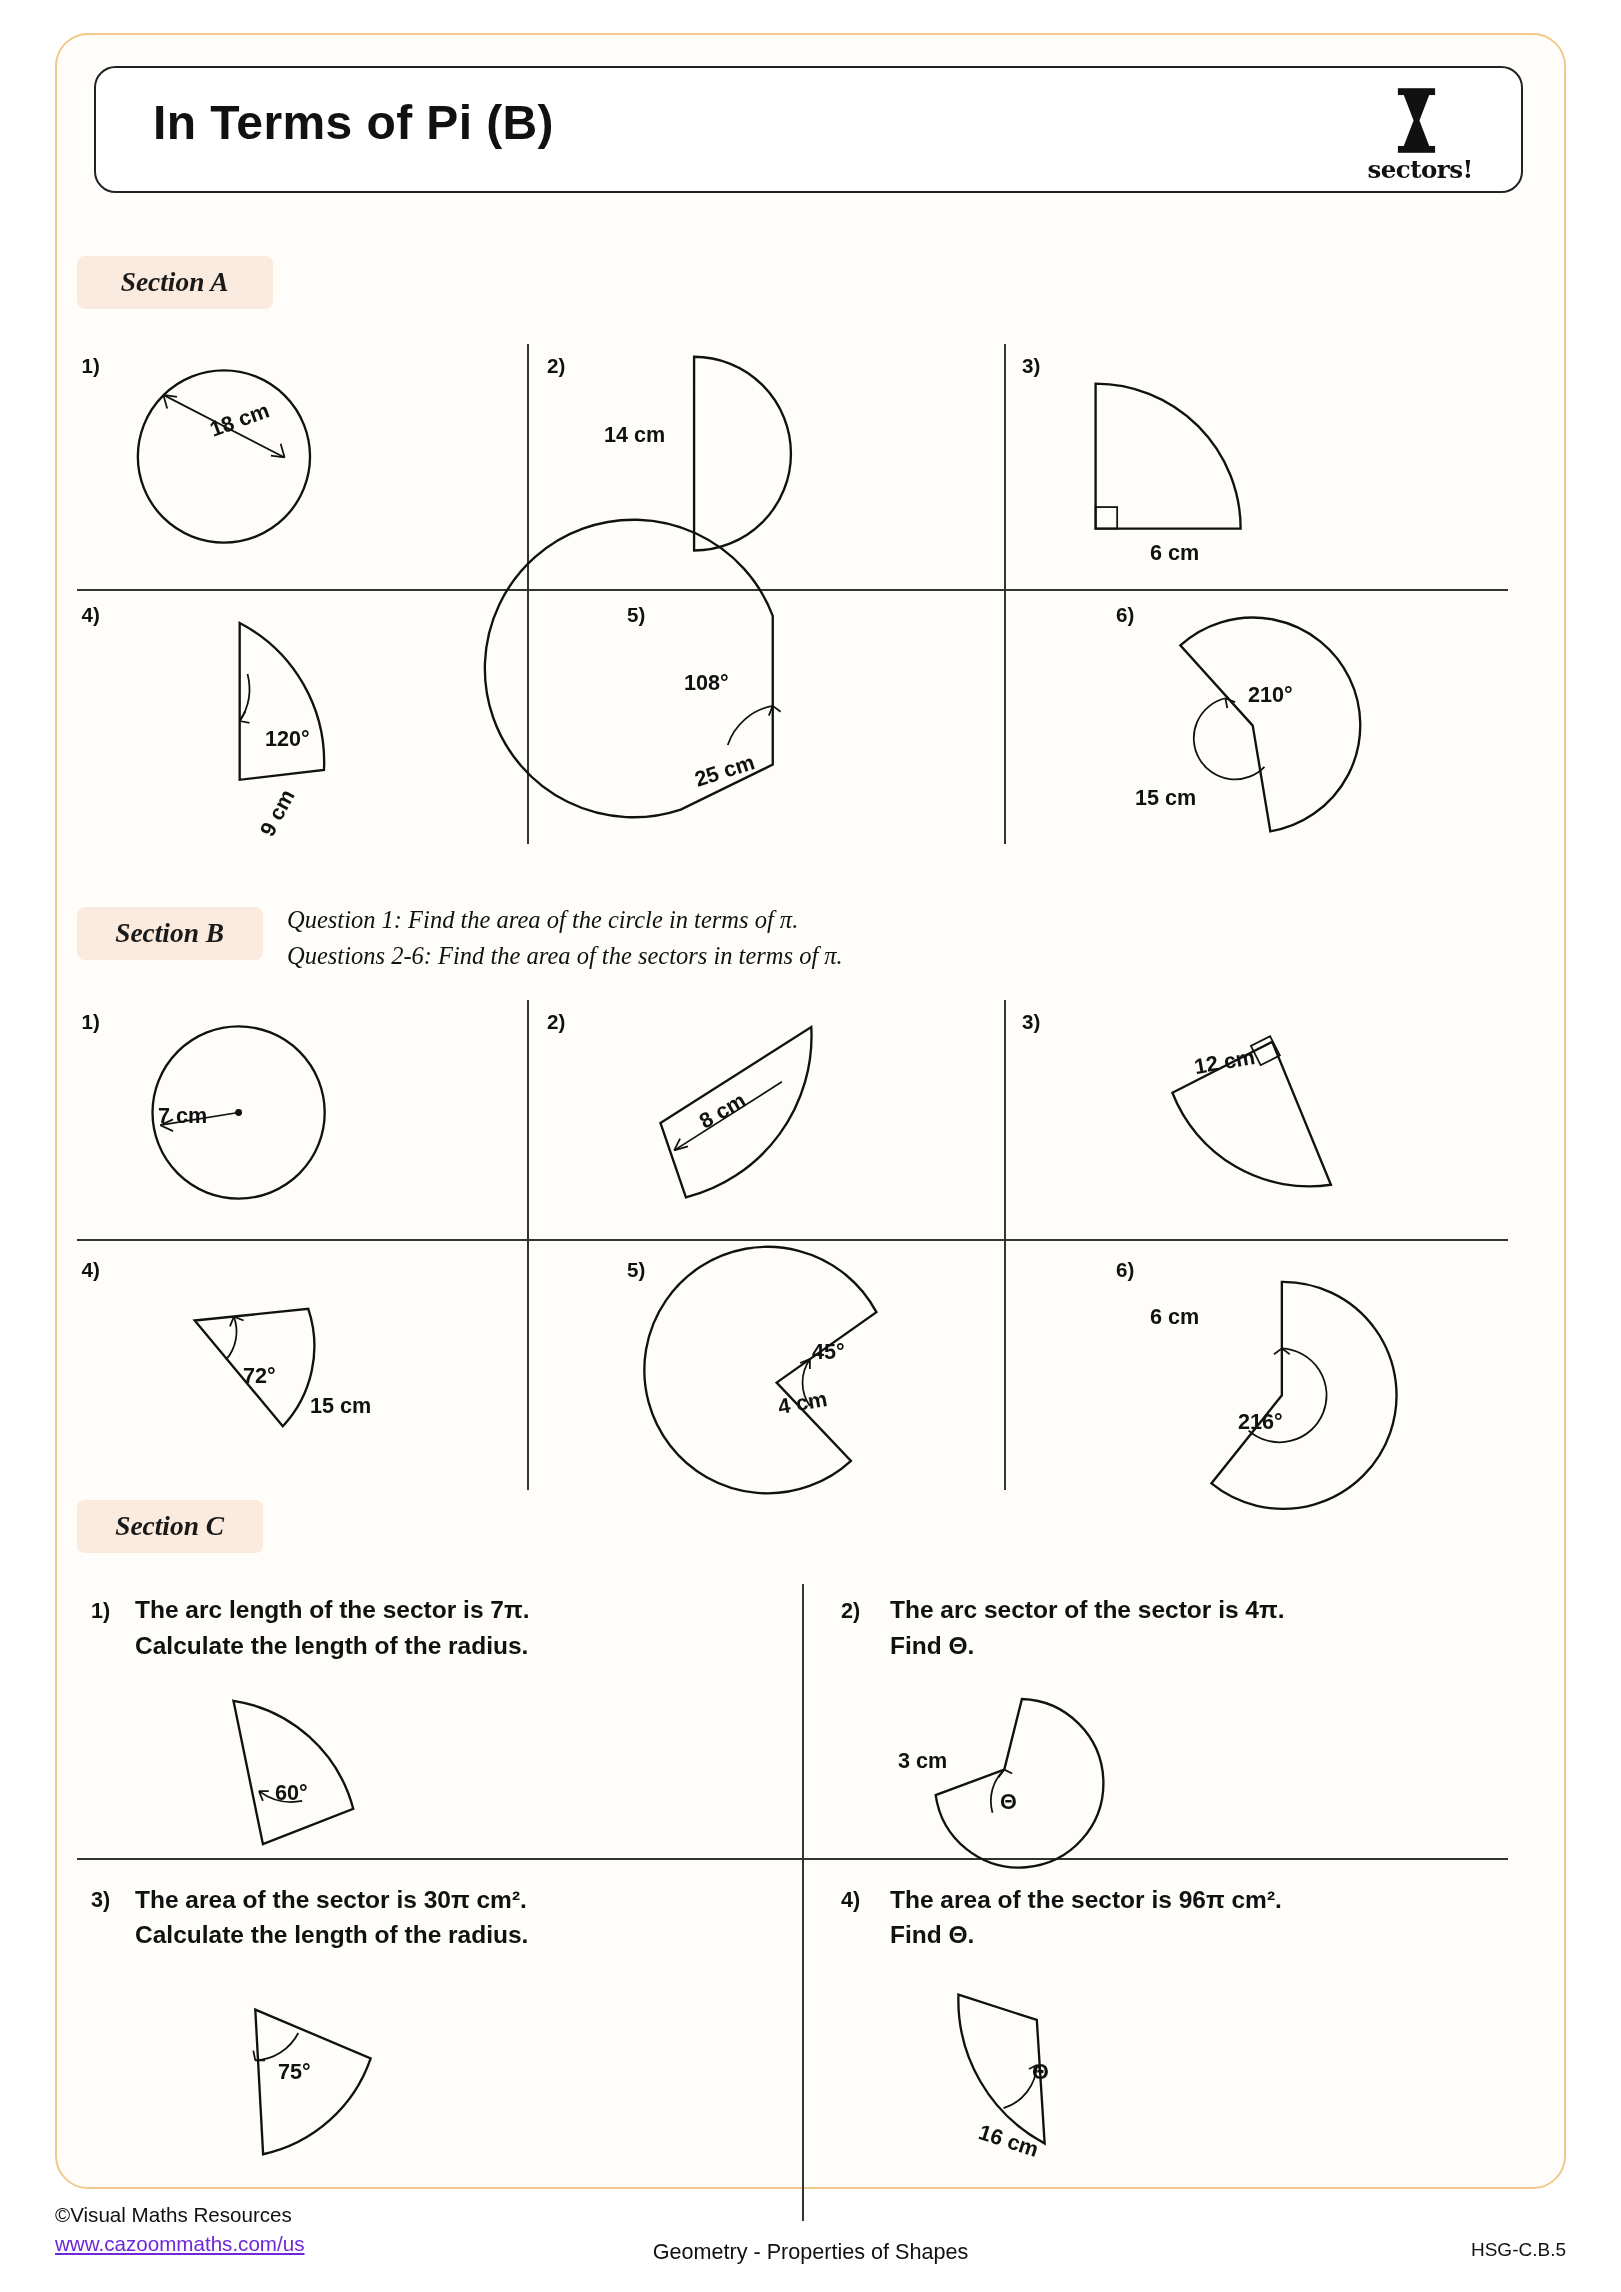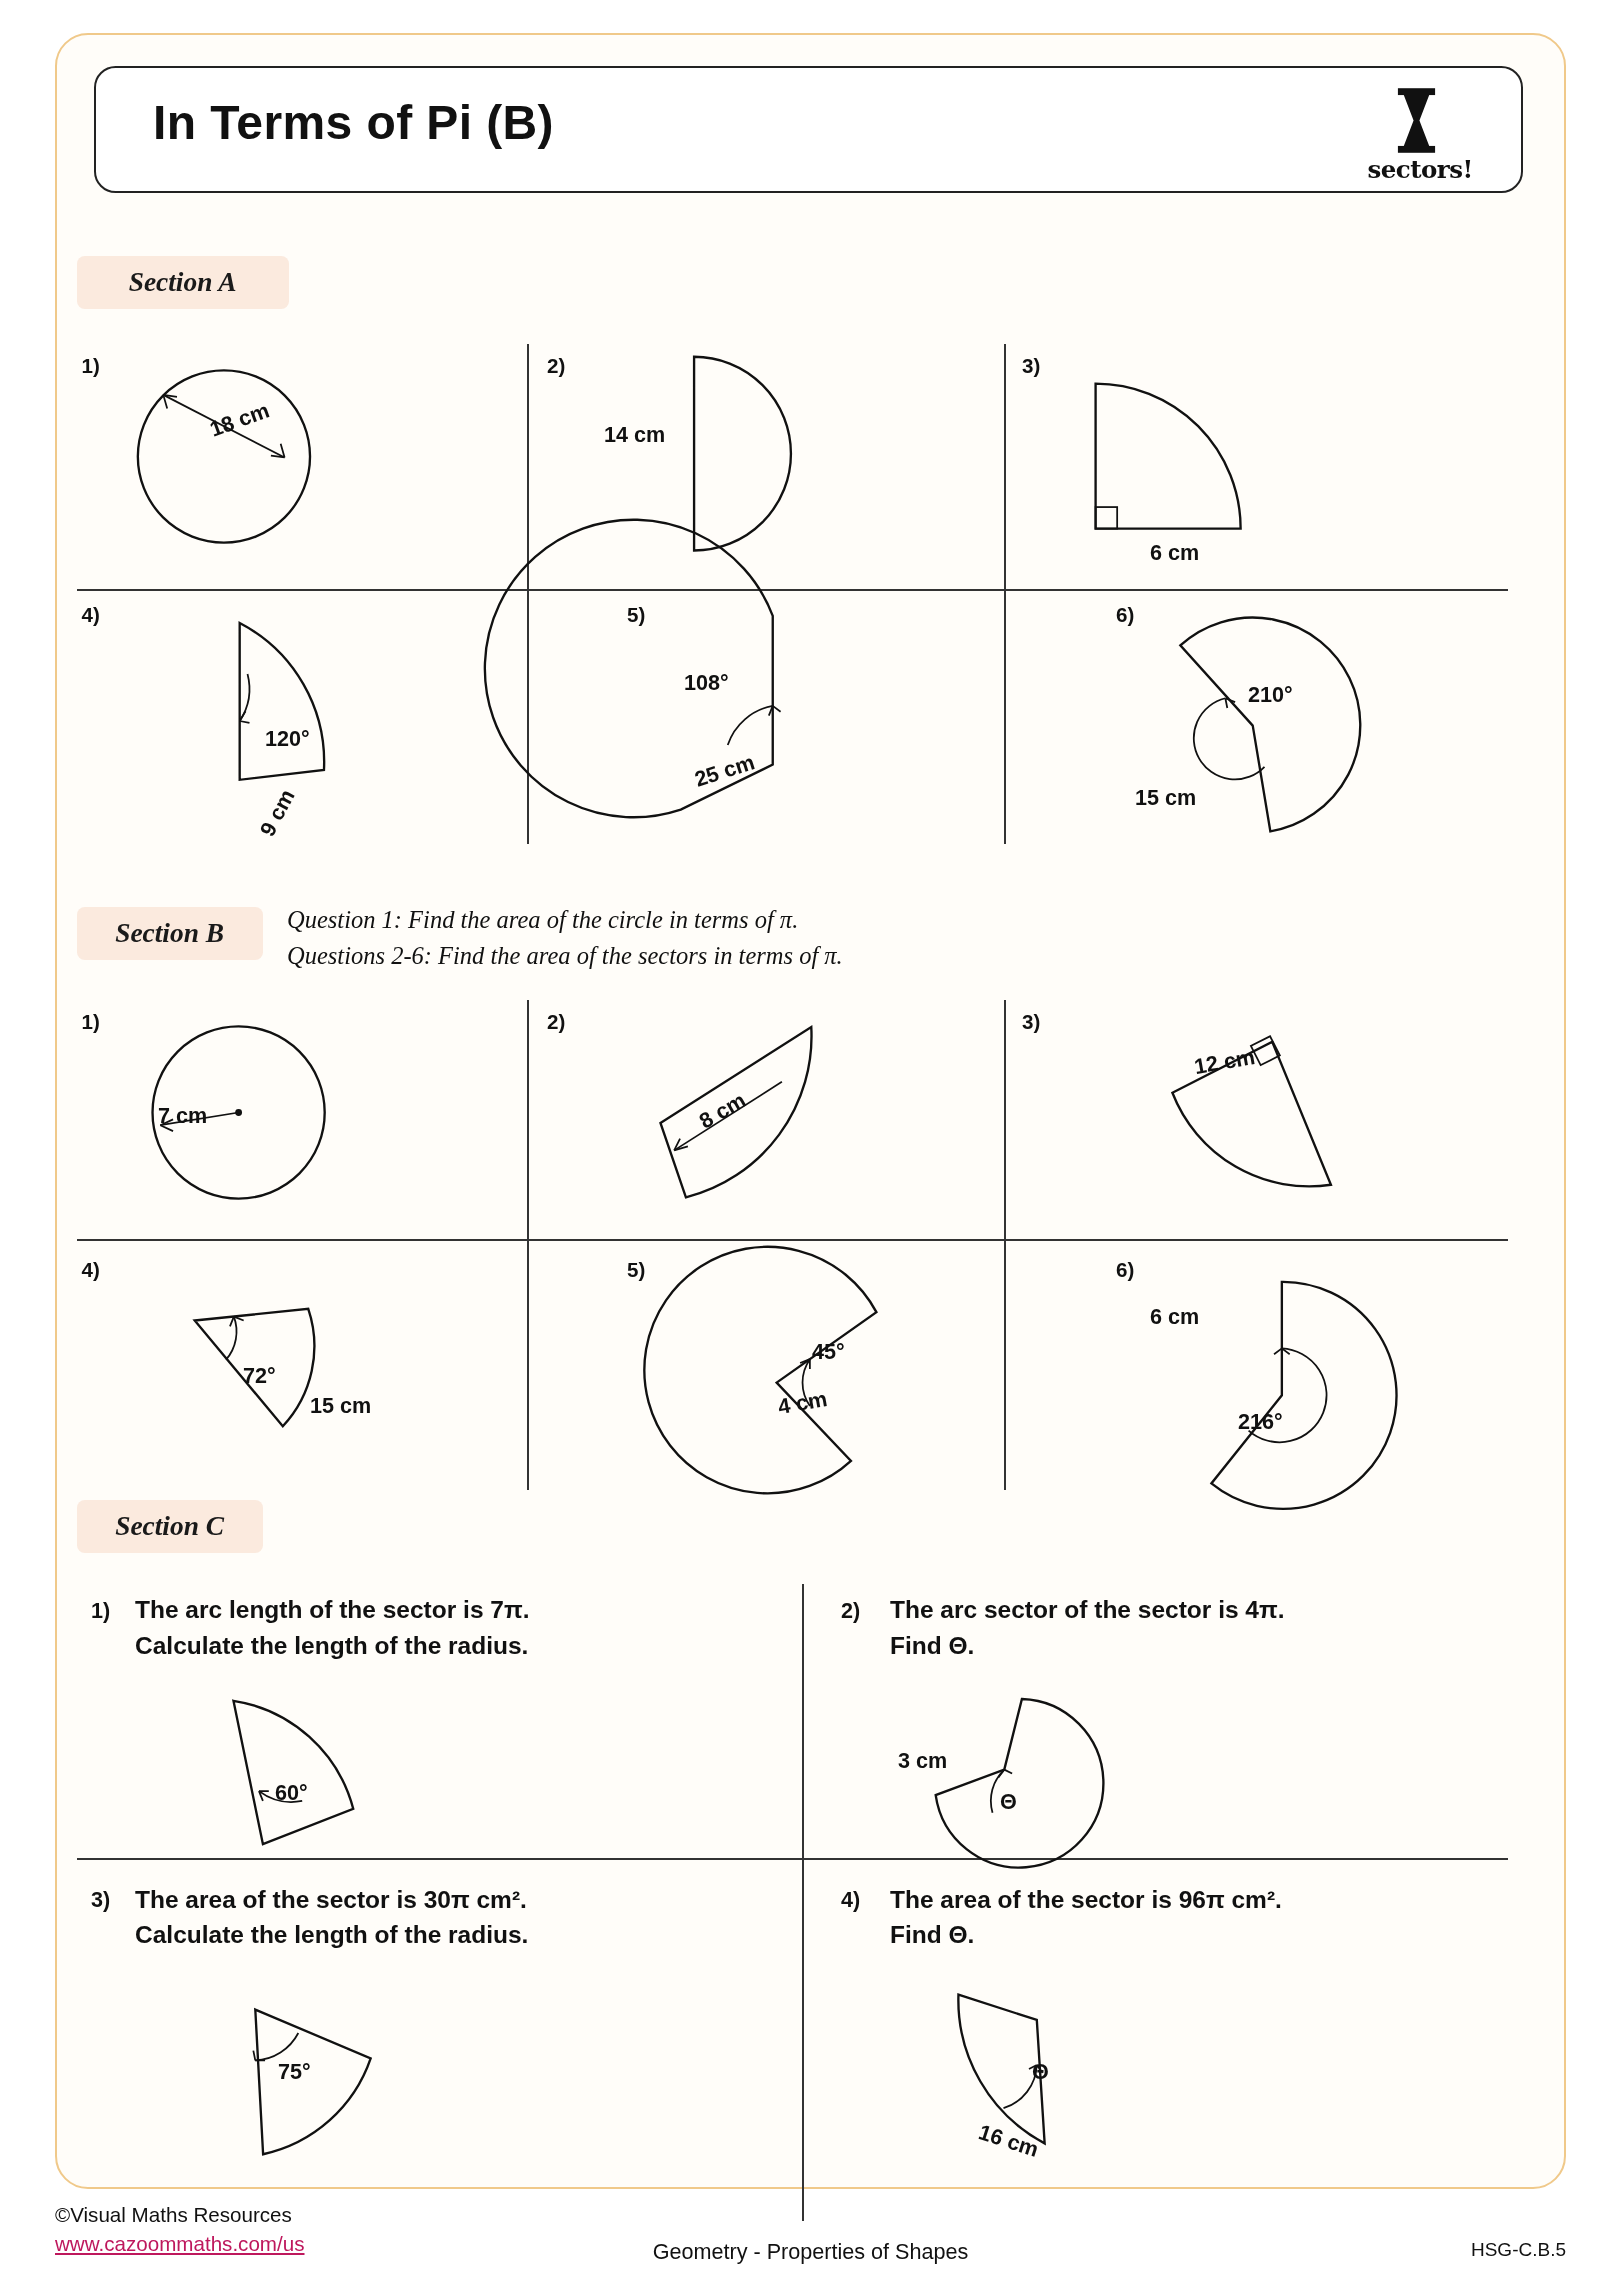--- a/index.html
+++ b/index.html
@@ -87,42 +87,42 @@
 
   svg{position:absolute;overflow:visible;}
   .stk{fill:none;stroke:#111;stroke-width:2.4;}
   .stk-thin{fill:none;stroke:#111;stroke-width:1.8;}
 
   .footer{
     position:absolute;left:55px;top:2200px;width:1511px;height:88px;
     font-size:20.6px;
   }
   .f-left{position:absolute;left:0;top:0;line-height:29px;}
-  .f-left a{color:#be185d;text-decoration:underline;}
+  .f-left a{color:#6d28d9;text-decoration:underline;}
   .f-center{position:absolute;left:0;top:39px;width:1511px;text-align:center;font-size:21.6px;}
   .f-right{position:absolute;right:0;top:39px;font-size:19px;}
 </style>
 </head>
 <body>
 
 <div class="page">
 
   <div class="title-box">
     <div class="title-text">In Terms of Pi (B)</div>
     <div class="logo">
       <svg class="hourglass" width="45" height="65" viewBox="0 0 46 66">
         <rect x="4" y="0" width="38" height="7" fill="#111"></rect>
         <rect x="4" y="59" width="38" height="7" fill="#111"></rect>
         <path d="M10 7 L36 7 L26 33 L36 59 L10 59 L20 33 Z" fill="#111"></path>
       </svg>
       <div class="brand">sectors!</div>
     </div>
   </div>
 
-  <div class="section-tag" style="left:19.6px;top:221px;width:212px;height:53px;">
+  <div class="section-tag" style="left:19.6px;top:221px;width:196px;height:53px;">
     <span>Section A</span>
   </div>
 
   <div class="grid-line vline" style="left:470px;top:309px;height:500px;"></div>
   <div class="grid-line vline" style="left:947px;top:309px;height:500px;"></div>
   <div class="grid-line hline" style="left:19.6px;top:554px;width:1431px;"></div>
 
   <div class="qnum" style="left:24.5px;top:319px;">1)</div>
   <svg style="left:59px;top:309px;" width="255" height="225" viewBox="0 0 260 230">
     <circle class="stk" cx="110" cy="115" r="88"></circle>

